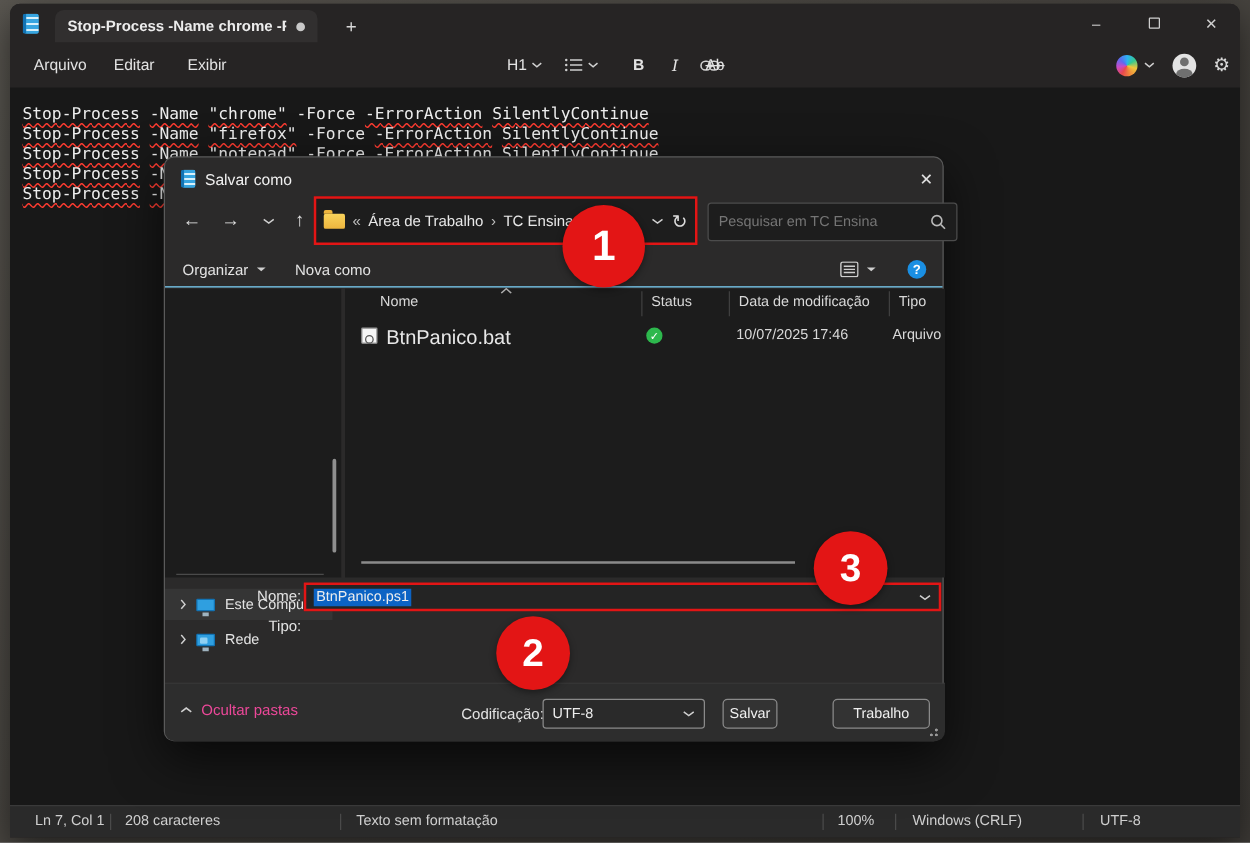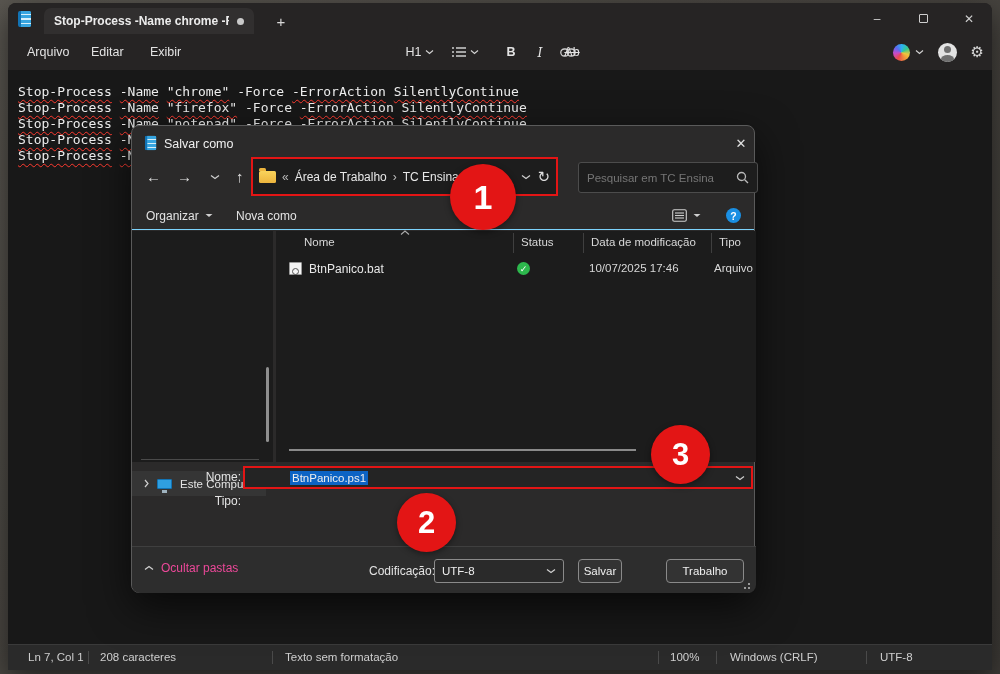--- a/index.html
+++ b/index.html
@@ -79,22 +79,22 @@
     position:absolute; left:119px; top:31px; width:307px; height:39px;
     border:2px solid #e31515; background:#1d1d1d; display:flex; align-items:center; padding:0 6px; gap:6px;
   }
   .folder-ic { width:17px; height:12px; background:linear-gradient(#f9d35b,#edb53e); border-radius:1.5px; position:relative; flex:none; }
   .folder-ic::before { content:""; position:absolute; left:0; top:-3px; width:7px; height:3px; background:#edb53e; border-radius:1.5px 1.5px 0 0; }
   .addr-txt { color:#e8e8e8; font-size:12px; white-space:nowrap; }
   .addr-sep { color:#bdbdbd; font-size:12px; }
   .addr-spacer { flex:1; }
   .refresh { font-family:"DejaVu Sans", sans-serif; font-size:15px; color:#dcdcdc; }
   .search {
-    position:absolute; left:434px; top:36px; width:180px; height:31px;
-    background:#1d1d1d; border:1px solid #4c4c4c; border-radius:3px; display:flex; align-items:center; padding:0 8px;margin-left:12px;
+    position:absolute; left:434px; top:36px; width:200px; height:31px;
+    background:#1d1d1d; border:1px solid #4c4c4c; border-radius:3px; display:flex; align-items:center; padding:0 8px;
   }
   .search input { flex:1; background:transparent; border:none; outline:none; color:#b9b9b9; font-size:11.5px;
     font-family:"Liberation Sans", sans-serif; min-width:0; }
   .mag svg { display:block; }
 
   .dlg-toolbar { position:absolute; left:0; top:74px; width:100%; height:30px; border-bottom:1px solid #7dd3fc; }
   .tb-item { position:absolute; top:5px; height:21px; display:flex; align-items:center; gap:6px; color:#e3e3e3; font-size:12px; }
   .help-circle { width:15px; height:15px; border-radius:50%; background:#1a8fe3; color:#fff; font-size:10.5px; font-weight:bold;
     display:flex; align-items:center; justify-content:center; }
   .viewlist svg { display:block; }
@@ -112,31 +112,31 @@
   .net-ic::after { content:""; position:absolute; left:4px; top:10px; width:5px; height:3px; background:#9fb3bf; }
   .vscroll { position:absolute; left:134px; top:136px; width:3px; height:75px; background:#8f8f8f; border-radius:2px; }
 
   .list-panel { position:absolute; left:144px; top:0; width:480px; height:231px; background:#1c1c1c; }
   .col-h { position:absolute; top:5px; font-size:11.5px; color:#d8d8d8; white-space:nowrap; }
   .col-sep { position:absolute; top:2px; width:1px; height:20px; background:#3f3f3f; }
   .sort-caret { position:absolute; left:124px; top:-1px; }
   .file-row { position:absolute; left:0; top:27px; width:480px; height:22px; }
   .bat-ic { position:absolute; left:13px; top:4px; width:13px; height:13px; background:#f5f5f5; border:1px solid #9a9a9a; border-radius:1px; }
   .bat-ic::before { content:""; position:absolute; left:2px; top:5px; width:5px; height:5px; border:1.5px solid #555; border-radius:50%; }
-  .file-name { position:absolute; left:33px; top:4px; font-size:12px; color:#e8e8e8; }
+  .file-name { position:absolute; left:33px; top:4px; font-size:16px; color:#e8e8e8; }
   .check { position:absolute; left:241px; top:4px; width:13px; height:13px; border-radius:50%; background:#2db84d;
     color:#fff; font-size:9px; display:flex; align-items:center; justify-content:center; }
   .file-date { position:absolute; left:313px; top:4px; font-size:11.5px; color:#d8d8d8; }
   .file-type { position:absolute; left:438px; top:4px; font-size:11.5px; color:#d8d8d8; }
   .hscroll { position:absolute; left:13px; top:218px; width:347px; height:2px; background:#8a8a8a; }
 
   .field-label { position:absolute; font-size:12px; color:#e3e3e3; text-align:right; width:70px; }
   .field { position:absolute; left:111px; width:510px; height:23px; border:2px solid #e31515; background:#242424;
     display:flex; align-items:center; padding:0 6px; }
-  .field .val { font-size:11.5px; color:#eee; white-space:nowrap;margin-left:39px; }
+  .field .val { font-size:11.5px; color:#eee; white-space:nowrap; }
   .field .val.selected { background:#0c63c4; padding:1px 2px; }
   .field .sp { flex:1; }
 
   .dlg-footer { position:absolute; left:0; top:420px; width:624px; height:47px; background:#2d2d2d;
     border-top:1px solid #3f3f3f; border-radius:0 0 8px 8px; }
   .hide-folders { position:absolute; left:12px; top:14px; display:flex; align-items:center; gap:7px; color:#ec4899; font-size:12px; }
   .enc-label { position:absolute; left:237px; top:17px; font-size:12px; color:#e3e3e3; }
   .enc-select { position:absolute; left:302px; top:12px; width:130px; height:24px; background:#2a2a2a;
     border:1px solid #8a8a8a; border-radius:3px; display:flex; align-items:center; padding:0 7px; font-size:11.5px; color:#eee; }
   .btn { position:absolute; top:12px; height:24px; background:#333333; border:1px solid #8a8a8a; border-radius:4px;
@@ -332,20 +332,29 @@
       <div class="side-sep"></div>
       <div class="tree-item sel" style="top:240px">
         <span class="chev">
             <svg width="5" height="9" viewBox="0 0 5 9">
               <path d="M1 1l3 3.5L1 8" stroke="#cfcfcf" stroke-width="1.2" fill="none"></path>
             </svg>
           </span>
         <span class="pc-ic"></span>
         <span class="tree-label">Este Computador</span>
       </div>
+      <div class="tree-item" style="top:268px">
+        <span class="chev">
+            <svg width="5" height="9" viewBox="0 0 5 9">
+              <path d="M1 1l3 3.5L1 8" stroke="#cfcfcf" stroke-width="1.2" fill="none"></path>
+            </svg>
+          </span>
+        <span class="net-ic"></span>
+        <span class="tree-label">Rede</span>
+      </div>
       <div class="vscroll" style="top:136px"></div>
     </div>
 
     <div class="list-panel">
       <span class="col-h" style="left:28px">Nome</span>
       <span class="sort-caret chev">
           <svg width="10" height="5" viewBox="0 0 10 5">
             <path d="M1 4.5l4-3.5 4 3.5" stroke="#aaaaaa" stroke-width="1.1" fill="none"></path>
           </svg>
         </span>

